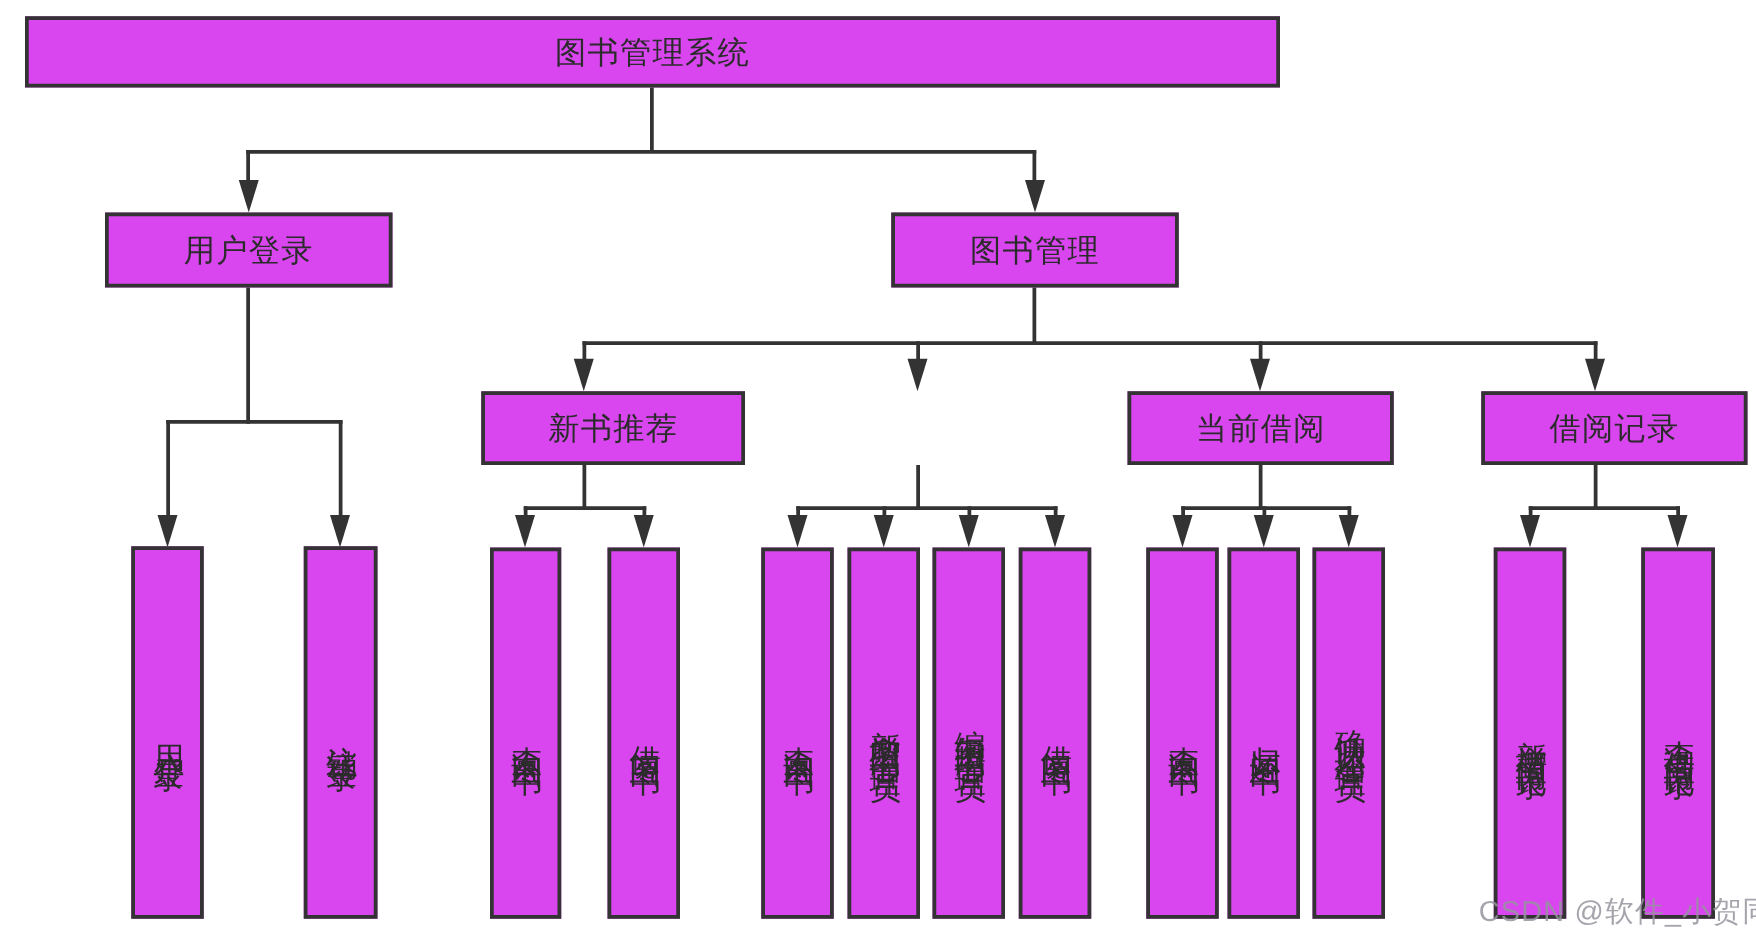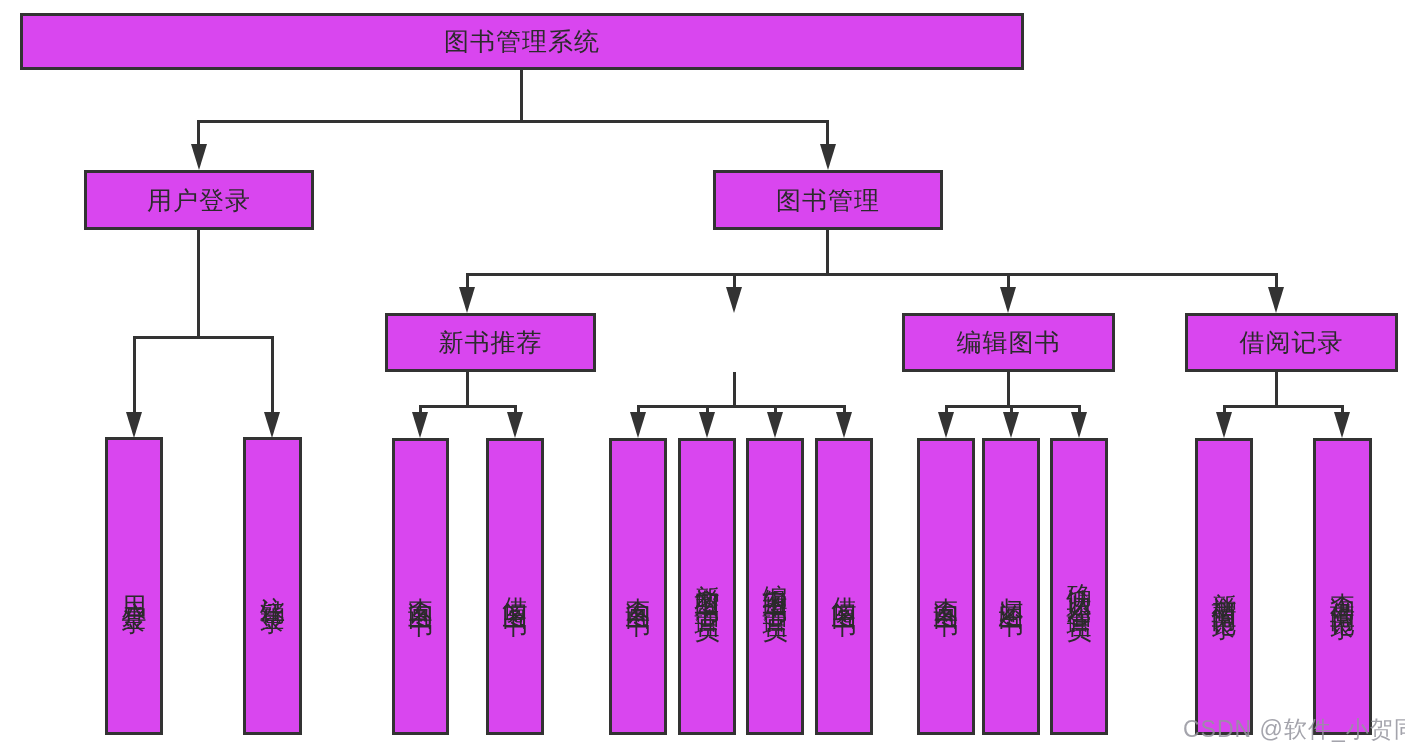--- a/index.html
+++ b/index.html
@@ -70,21 +70,21 @@
   <div class="arrow" style="left:726px; top:287px;"></div>
   <div class="vline" style="left:1007px; top:273px; height:18px;"></div>
   <div class="arrow" style="left:1000px; top:287px;"></div>
   <div class="vline" style="left:1275px; top:273px; height:18px;"></div>
   <div class="arrow" style="left:1268px; top:287px;"></div>
 
   <div class="box hbox" style="left:362px; top:313px; width:211px; height:59px;margin-left:23px;">
     <span>新书推荐</span>
   </div>
   <div class="box hbox" style="left:902px; top:313px; width:213px; height:59px;">
-    <span>编辑图书</span>
+    <span>当前借阅</span>
   </div>
   <div class="box hbox" style="left:1170px; top:313px; width:213px; height:59px;margin-left:15px;">
     <span>借阅记录</span>
   </div>
 
   <div class="vline" style="left:466px; top:372px; height:36px;"></div>
   <div class="hline" style="left:419px; top:405px; width:98px;"></div>
   <div class="vline" style="left:419px; top:405px; height:12px;"></div>
   <div class="arrow" style="left:412px; top:412px;"></div>
   <div class="vline" style="left:514px; top:405px; height:12px;"></div>

